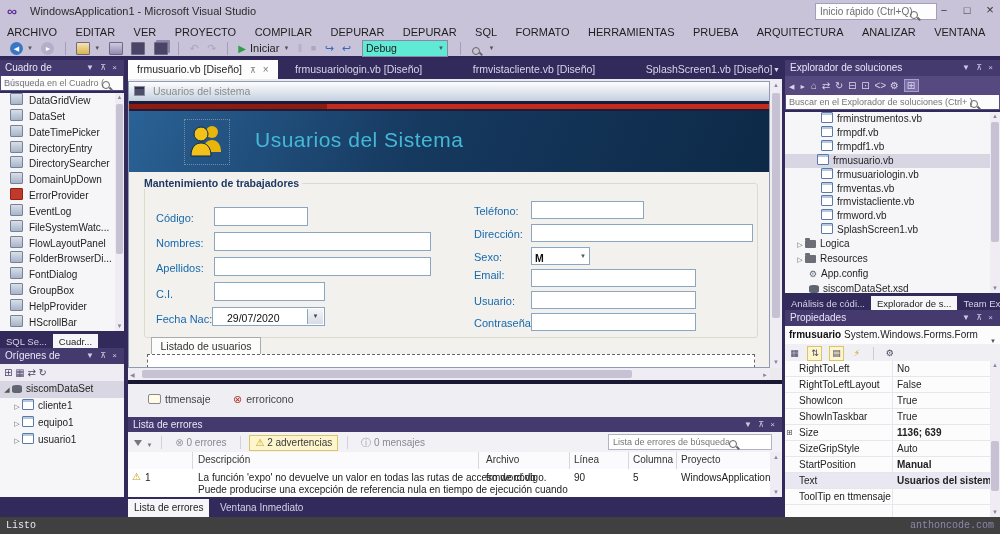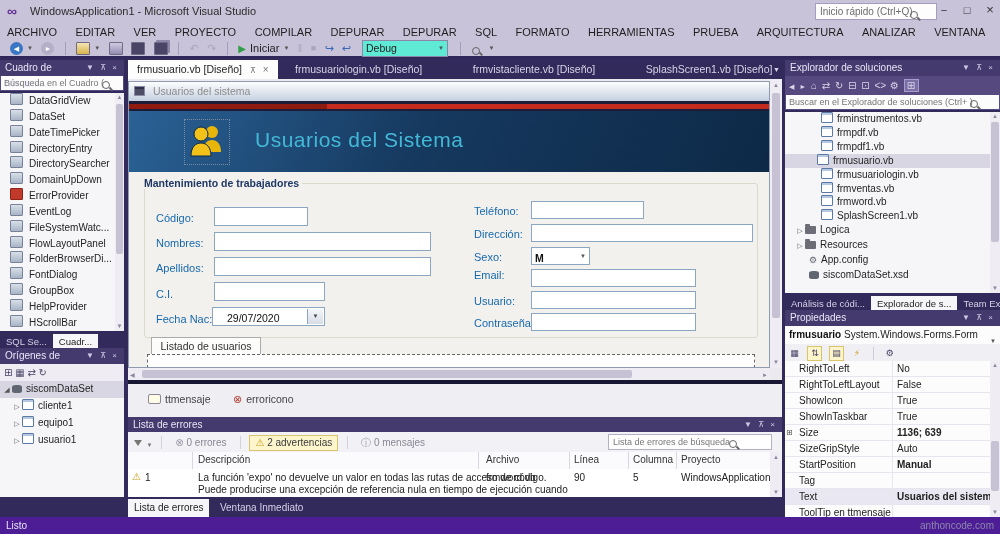--- a/index.html
+++ b/index.html
@@ -399,20 +399,21 @@
       <span>Buscar en el Explorador de soluciones (Ctrl+ )</span>
       <span class="mag abs" style="right:5px;top:3px;"></span>
     </div>
     <div class="listbg abs" style="left:0;top:52px;width:215px;height:181px;">
       <div class="tree-row" style="line-height:13.9px;padding-left:36px;"><span class="ic-form"></span><span>frminstrumentos.vb</span></div>
       <div class="tree-row" style="line-height:13.9px;padding-left:36px;"><span class="ic-form"></span><span>frmpdf.vb</span></div>
       <div class="tree-row" style="line-height:13.9px;padding-left:36px;"><span class="ic-form"></span><span>frmpdf1.vb</span></div>
       <div class="tree-row sel-row" style="line-height:13.9px;padding-left:32px;"><span class="ic-form"></span><span>frmusuario.vb</span></div>
       <div class="tree-row" style="line-height:13.9px;padding-left:36px;"><span class="ic-form"></span><span>frmusuariologin.vb</span></div>
       <div class="tree-row" style="line-height:13.9px;padding-left:36px;"><span class="ic-form"></span><span>frmventas.vb</span></div>
+      <div class="tree-row" style="line-height:13.9px;padding-left:36px;"><span class="ic-form"></span><span>frmvistacliente.vb</span></div>
       <div class="tree-row" style="line-height:13.9px;padding-left:36px;"><span class="ic-form"></span><span>frmword.vb</span></div>
       <div class="tree-row" style="line-height:13.9px;padding-left:36px;"><span class="ic-form"></span><span>SplashScreen1.vb</span></div>
       <div class="tree-row" style="line-height:13.9px;padding-left:10px;"><span class="exp">▷</span><span class="ic-folder"></span><span>Logica</span></div>
       <div class="tree-row" style="line-height:13.9px;padding-left:10px;"><span class="exp">▷</span><span class="ic-folder"></span><span>Resources</span></div>
       <div class="tree-row" style="line-height:13.9px;padding-left:24px;"><span style="font-size:9px;color:#5f6672;margin-right:4px;">⚙</span><span>App.config</span></div>
       <div class="tree-row" style="line-height:13.9px;padding-left:24px;"><span class="ic-db"></span><span>siscomDataSet.xsd</span></div>
       <div class="sb abs" style="right:0;top:0;width:10px;height:181px;">
         <div class="sb-ar">▲</div>
         <div class="sb-th abs" style="left:1px;top:10px;width:8px;height:120px;"></div>
         <div class="sb-ar abs" style="bottom:0;width:10px;">▼</div>
@@ -468,39 +469,35 @@
           <span class="pval" style="font-weight:bold;">1136; 639</span>
       </div>
       <div class="prow">
           <span class="pname">SizeGripStyle</span>
           <span class="pval">Auto</span>
         </div>
       <div class="prow">
           <span class="pname">StartPosition</span>
           <span class="pval" style="font-weight:bold;">Manual</span>
         </div>
-      <div class="prow">
-          <span class="pname">Tag</span>
-          <span class="pval"></span>
-        </div>
       <div class="prow" style="background:#e9e7f1;">
           <span class="pname">Text</span>
           <span class="pval" style="font-weight:bold;">Usuarios del sistema</span>
         </div>
       <div class="prow">
           <span class="pname">ToolTip en ttmensaje</span>
           <span class="pval"></span>
         </div>
       <div class="abs" style="left:107px;top:0;bottom:0;width:1px;background:#e7e5ee;"></div>
       <div class="sb abs" style="right:0;top:0;width:10px;height:156px;">
         <div class="sb-ar">▲</div>
         <div class="sb-th abs" style="left:1px;top:80px;width:8px;height:50px;"></div>
         <div class="sb-ar abs" style="bottom:0;width:10px;">▼</div>
       </div>
     </div>
   </div>
 
-  <div class="abs" style="left:0;top:517px;width:1000px;height:17px;background:#4c1d95;">
+  <div class="abs" style="left:0;top:517px;width:1000px;height:17px;background:#404040;font-family:Liberation Mono, monospace;">
     <span class="abs" style="left:6px;top:0;font-size:10px;color:#e9e5f6;line-height:17px;">Listo</span>
     <span class="abs" style="right:6px;top:0;font-size:10px;color:#8e87ad;line-height:17px;">anthoncode.com</span>
   </div>
 
 </div>
 
 </body></html>

